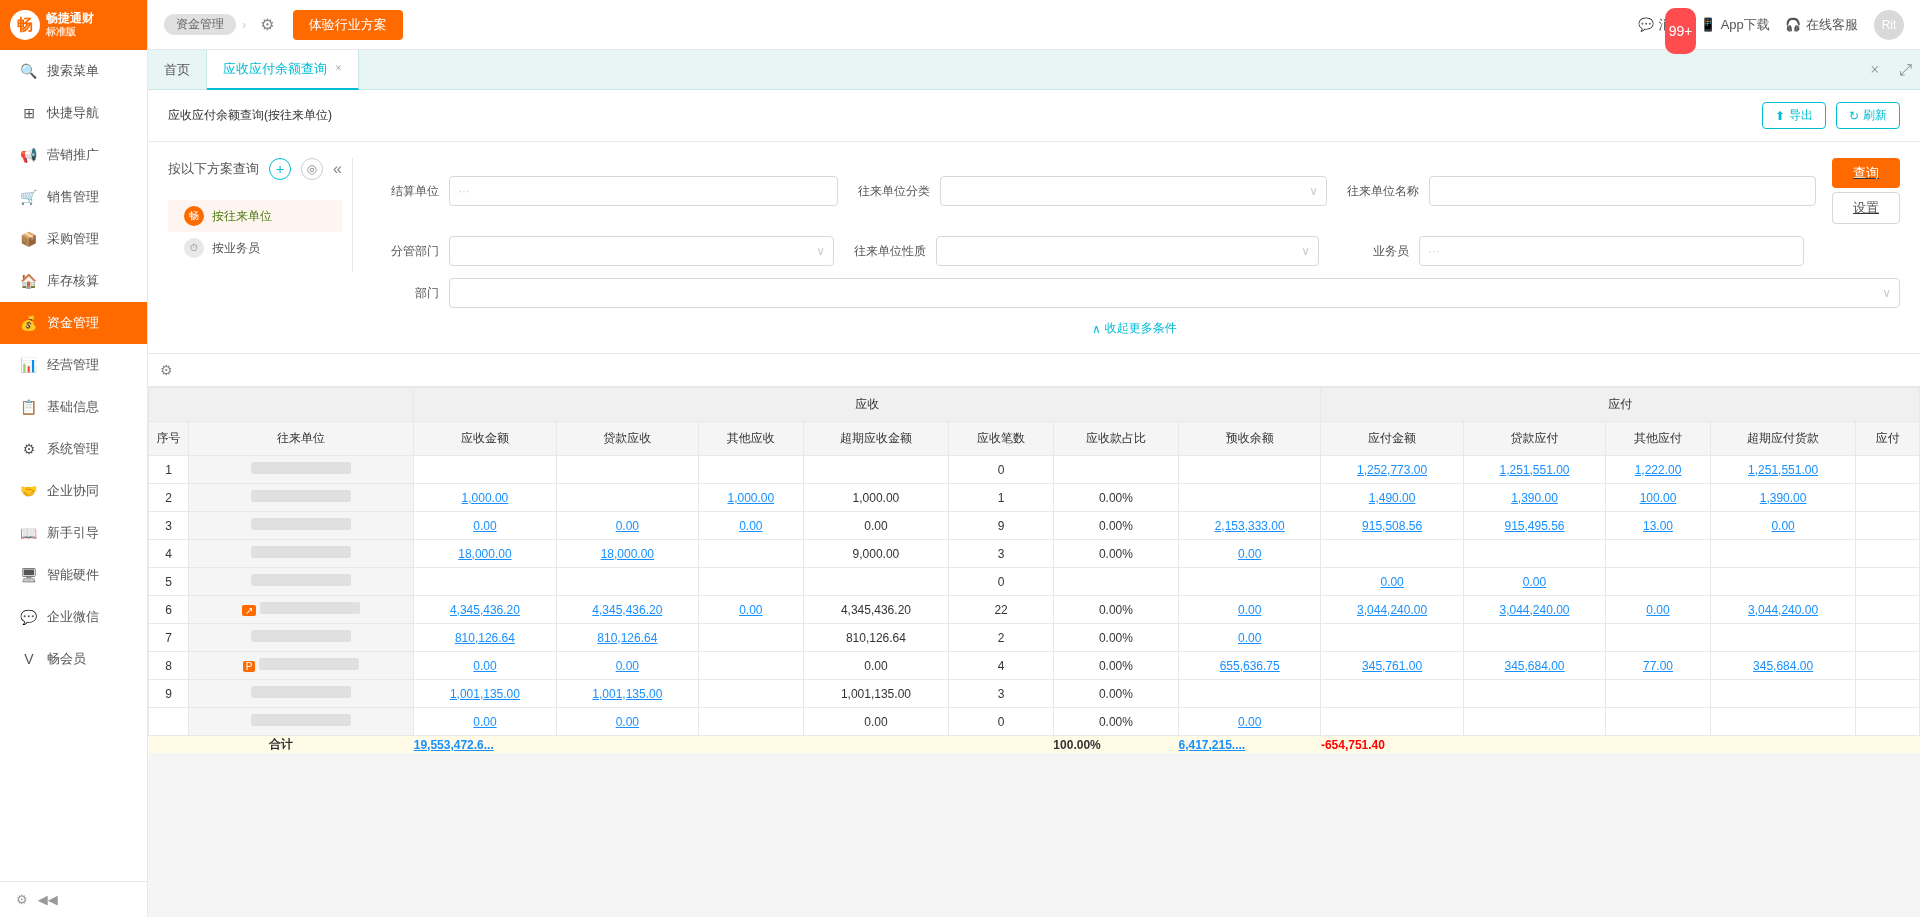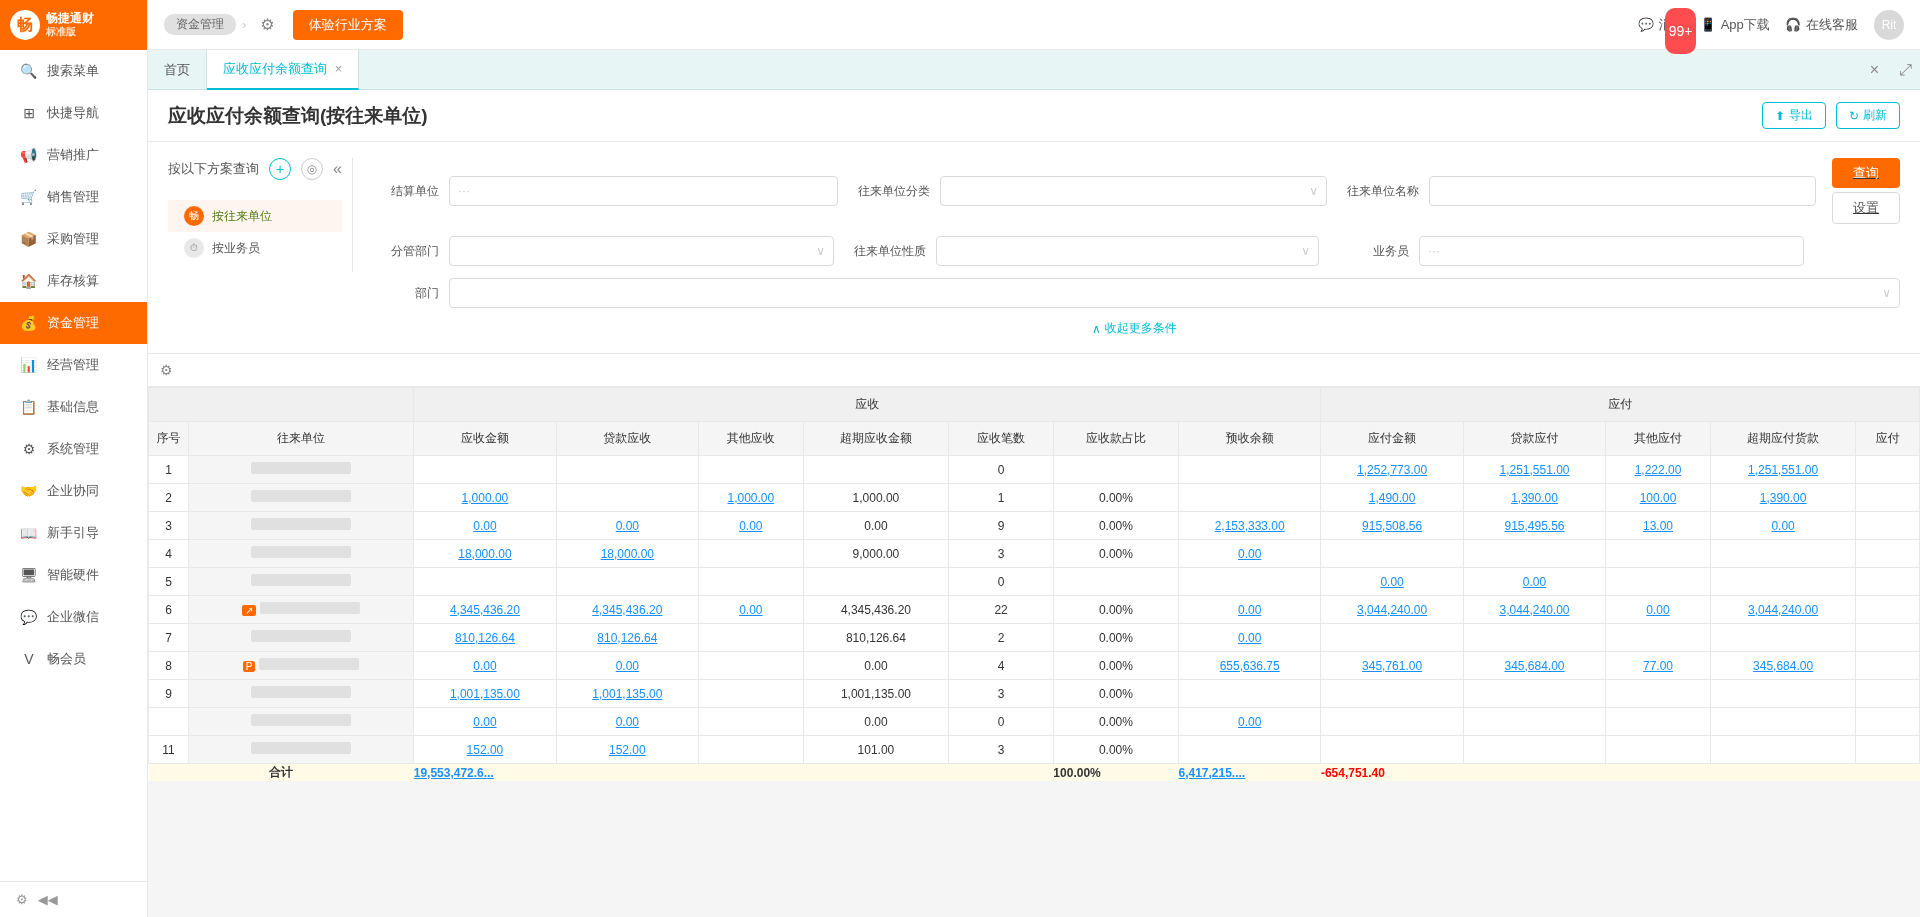--- a/index.html
+++ b/index.html
@@ -46,41 +46,41 @@
     .topbar-right { margin-left: auto; display: flex; align-items: center; gap: 16px; color: #555; font-size: 13px; }
     .topbar-badge { position: relative; cursor: pointer; }
     .badge-count { position: absolute; top: -8px; right: -12px; background: #ff4d4f; color: #fff; border-radius: 10px; font-size: 14px; padding: 15px 4px; min-width: 18px; text-align: center; }
     .topbar-avatar { width: 30px; height: 30px; border-radius: 50%; background: #d9d9d9; display: flex; align-items: center; justify-content: center; color: #fff; font-size: 12px; }
     .topbar-right-item { display: flex; align-items: center; gap: 4px; cursor: pointer; }
 
     
     .tabbar {
       position: fixed; left: 148px; top: 50px; right: 0; height: 40px;
       background: #e8f5f5; border-bottom: 1px solid #c8e6e6;
-      display: flex; align-items: center; padding: 0; z-index: 99;
+      display: flex; align-items: center; padding: 0; z-index: 99; font-family: Liberation Serif, serif;
     }
     .tab {
       height: 40px; display: flex; align-items: center; padding: 0 16px;
       cursor: pointer; color: #555; font-size: 13px; border-right: 1px solid #c8e6e6;
     }
     .tab.active { background: #fff; color: #00bcd4; border-bottom: 2px solid #00bcd4; }
     .tab-close { margin-left: 8px; color: #999; cursor: pointer; font-size: 12px; }
     .tabbar-close { margin-left: auto; padding: 0 12px; font-size: 16px; color: #888; cursor: pointer; }
     .tabbar-expand { padding: 0 8px; font-size: 16px; color: #888; cursor: pointer; }
 
     
     .main {
       position: fixed; left: 148px; top: 90px; right: 0; bottom: 0;
       overflow-y: auto; background: #f5f5f5;
     }
     .page-header {
       background: #fff; padding: 12px 20px; display: flex; align-items: center; justify-content: space-between;
       border-bottom: 1px solid #e8e8e8;
     }
-    .page-title { font-size: 19px; font-weight: bold; color: #333; }
+    .page-title { font-size: 12px; font-weight: normal; color: #333; }
     .page-header-actions { display: flex; gap: 10px; align-items: center; }
     .btn-export { background: none; border: 1px solid #00bcd4; color: #00bcd4; border-radius: 4px; padding: 4px 12px; cursor: pointer; font-size: 12px; display: flex; align-items: center; gap: 4px; }
     .btn-refresh { background: none; border: 1px solid #00bcd4; color: #00bcd4; border-radius: 4px; padding: 4px 12px; cursor: pointer; font-size: 12px; display: flex; align-items: center; gap: 4px; }
 
     
     .filter-area {
       background: #fff; padding: 16px 20px; border-bottom: 1px solid #e8e8e8;
     }
     .filter-top { display: flex; align-items: center; gap: 10px; margin-bottom: 12px; }
     .filter-label { color: #555; font-size: 13px; font-family: Liberation Serif, serif; }
@@ -560,36 +560,20 @@
               <td>0.00</td>
               <td>0</td>
               <td>0.00%</td>
               <td class="td-link">0.00</td>
               <td></td>
               <td></td>
               <td></td>
               <td></td>
               <td></td>
             </tr>
-            <tr>
-              <td>11</td>
-              <td style="background: rgb(245, 245, 245); min-width: 120px;"><span style="display:inline-block;width:100px;height:12px;background:#e0e0e0;border-radius:2px;"></span></td>
-              <td class="td-link">152.00</td>
-              <td class="td-link">152.00</td>
-              <td></td>
-              <td>101.00</td>
-              <td>3</td>
-              <td>0.00%</td>
-              <td></td>
-              <td></td>
-              <td></td>
-              <td></td>
-              <td></td>
-              <td></td>
-            </tr>
           </tbody>
         <tfoot>
           <tr class="table-footer">
             <td colspan="2" style="text-align:center;font-weight:bold;background:#fffbe6;">合计</td>
             <td class="td-link" style="background:#fffbe6;">19,553,472.6...</td>
             <td style="background:#fffbe6;"></td>
             <td style="background:#fffbe6;"></td>
             <td style="background:#fffbe6;"></td>
             <td style="background:#fffbe6;"></td>
             <td style="background:#fffbe6;font-weight:bold;">100.00%</td>

